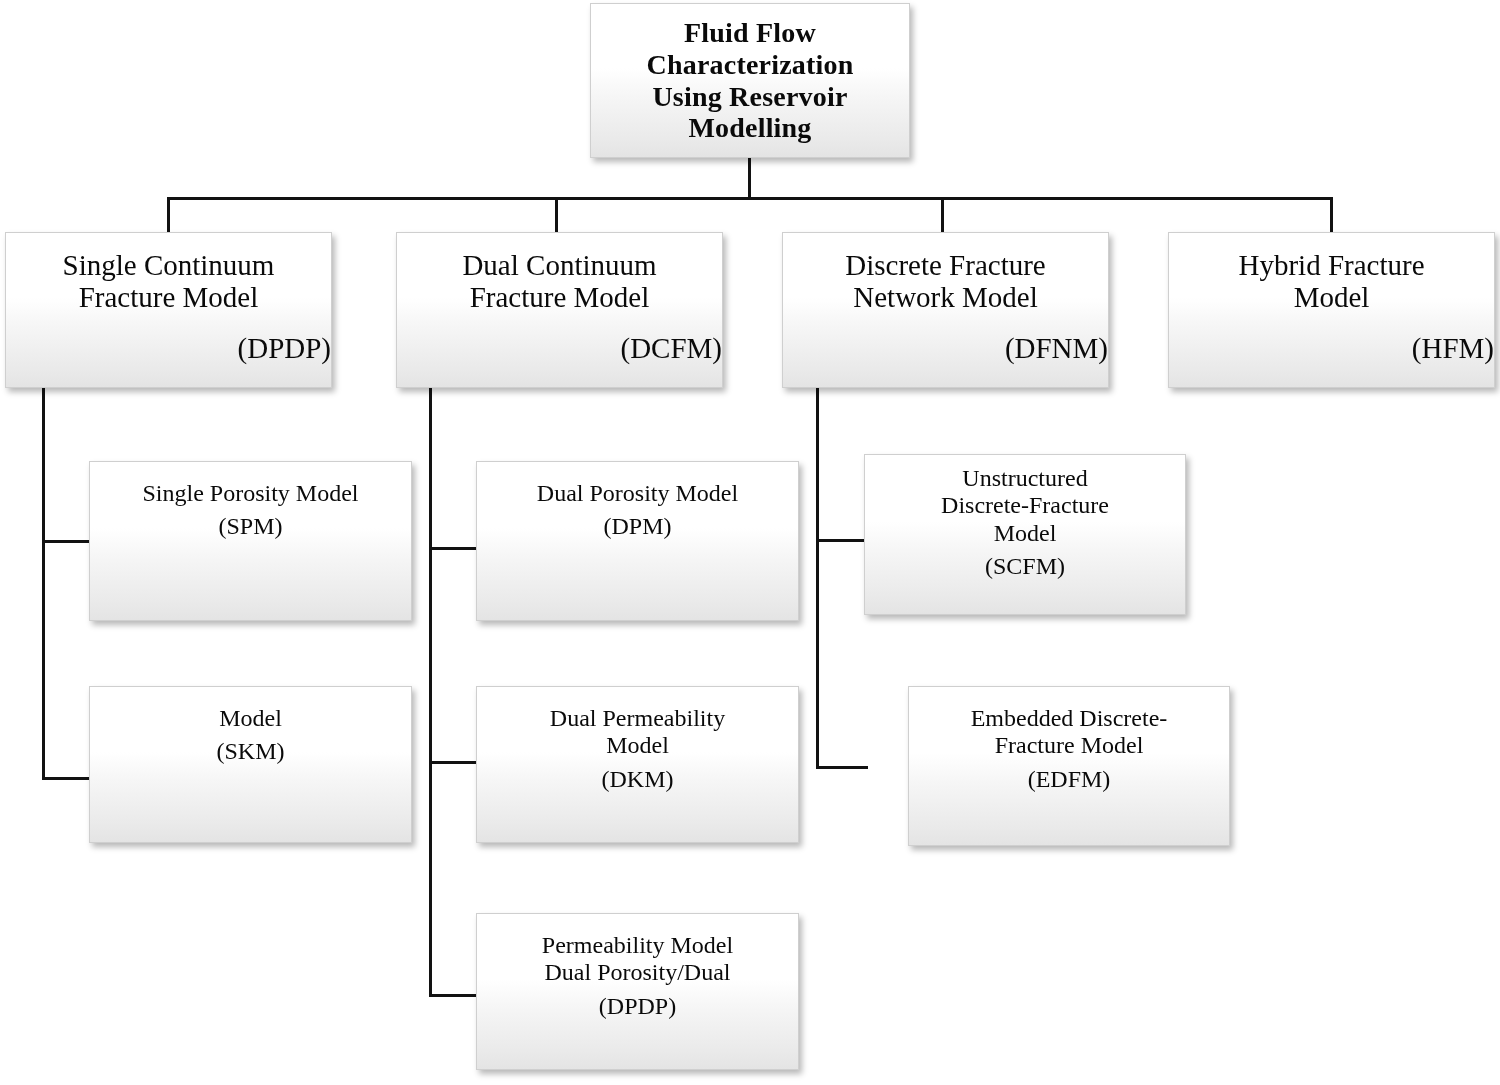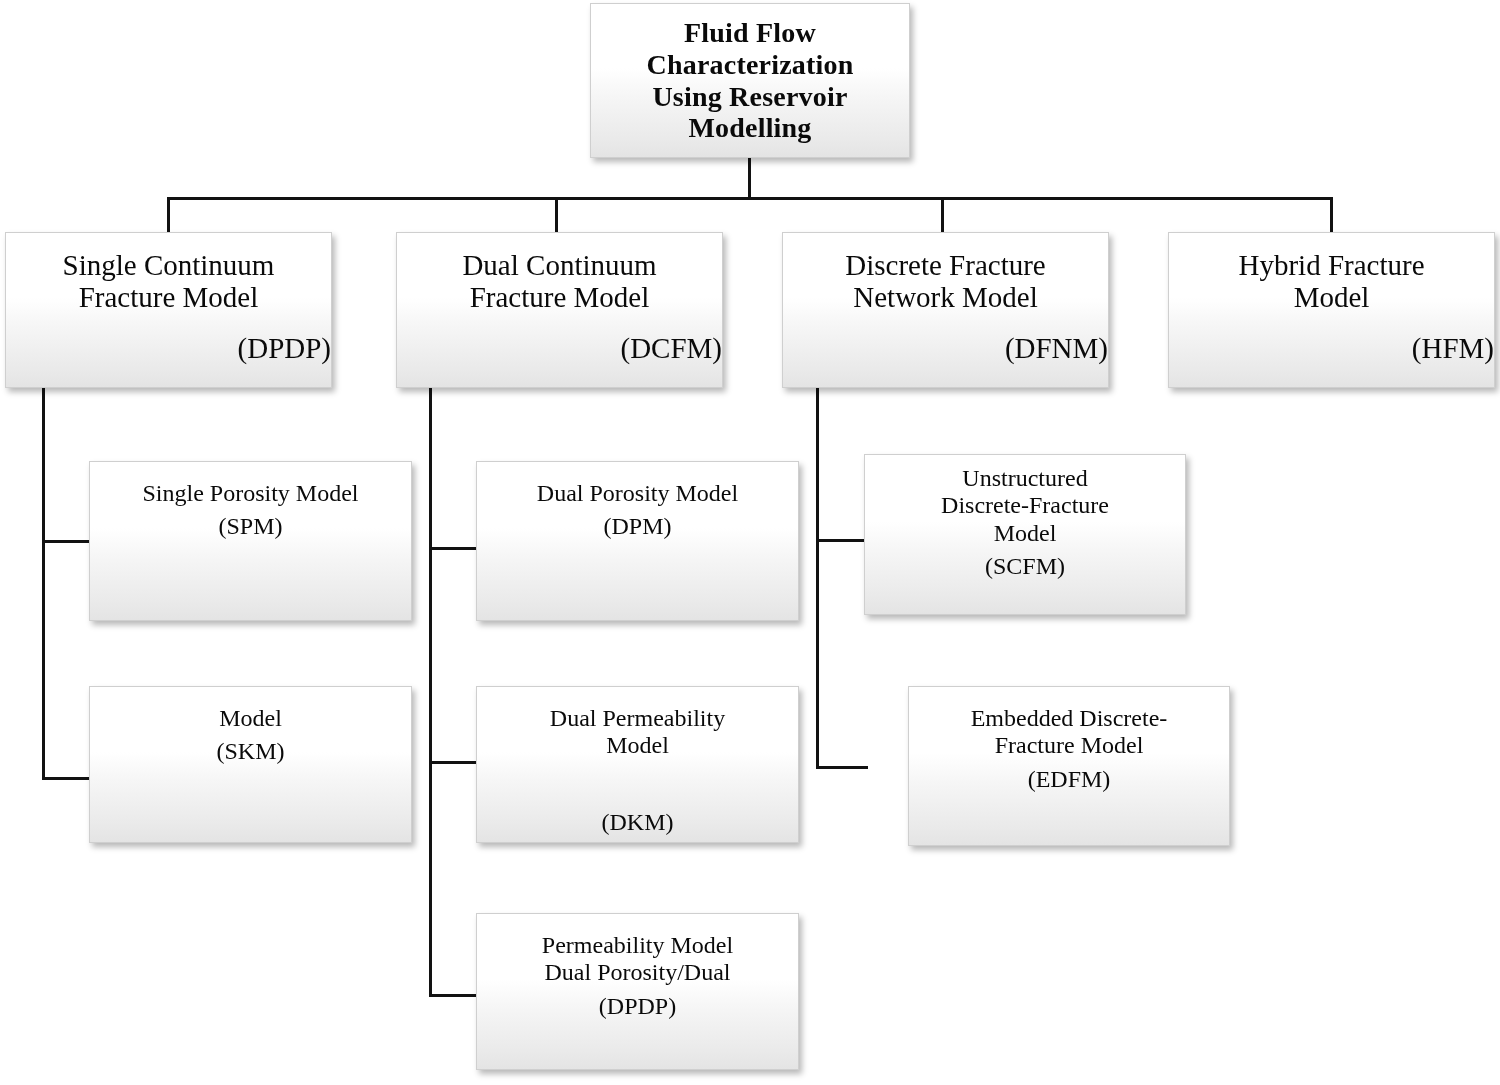--- a/index.html
+++ b/index.html
@@ -166,21 +166,21 @@
     <span class="acro">(SKM)</span>
   </div>
 
   <div class="node lvl3" style="left: 476px; top: 461px; width: 323px; height: 160px; color: rgb(10, 10, 10); border-color: rgb(207, 207, 207);">
     <div class="lines title">
       <span class="ln">Dual Porosity Model</span>
     </div>
     <span class="acro">(DPM)</span>
   </div>
 
-  <div class="node lvl3" style="left: 476px; top: 686px; width: 323px; height: 157px; color: rgb(10, 10, 10); border-color: rgb(207, 207, 207); gap: 43px;">
+  <div class="node lvl3" style="left: 476px; top: 686px; width: 323px; height: 157px; color: rgb(10, 10, 10); border-color: rgb(207, 207, 207);">
     <div class="lines title">
       <span class="ln">Dual Permeability</span>
       <span class="ln">Model</span>
     </div>
     <span class="acro">(DKM)</span>
   </div>
 
   <div class="node lvl3" style="left: 476px; top: 913px; width: 323px; height: 157px; color: rgb(10, 10, 10); border-color: rgb(207, 207, 207);">
     <div class="lines title">
       <span class="ln">Permeability  Model</span>

